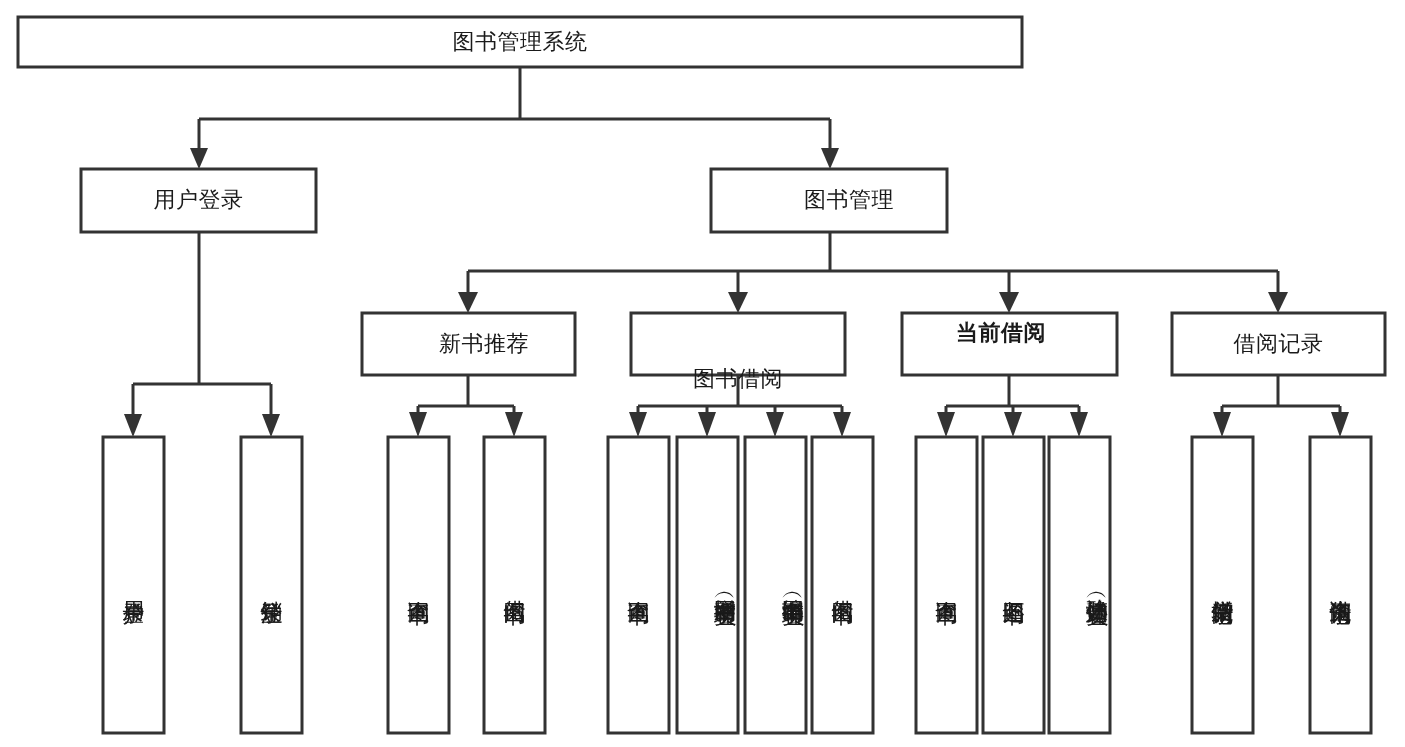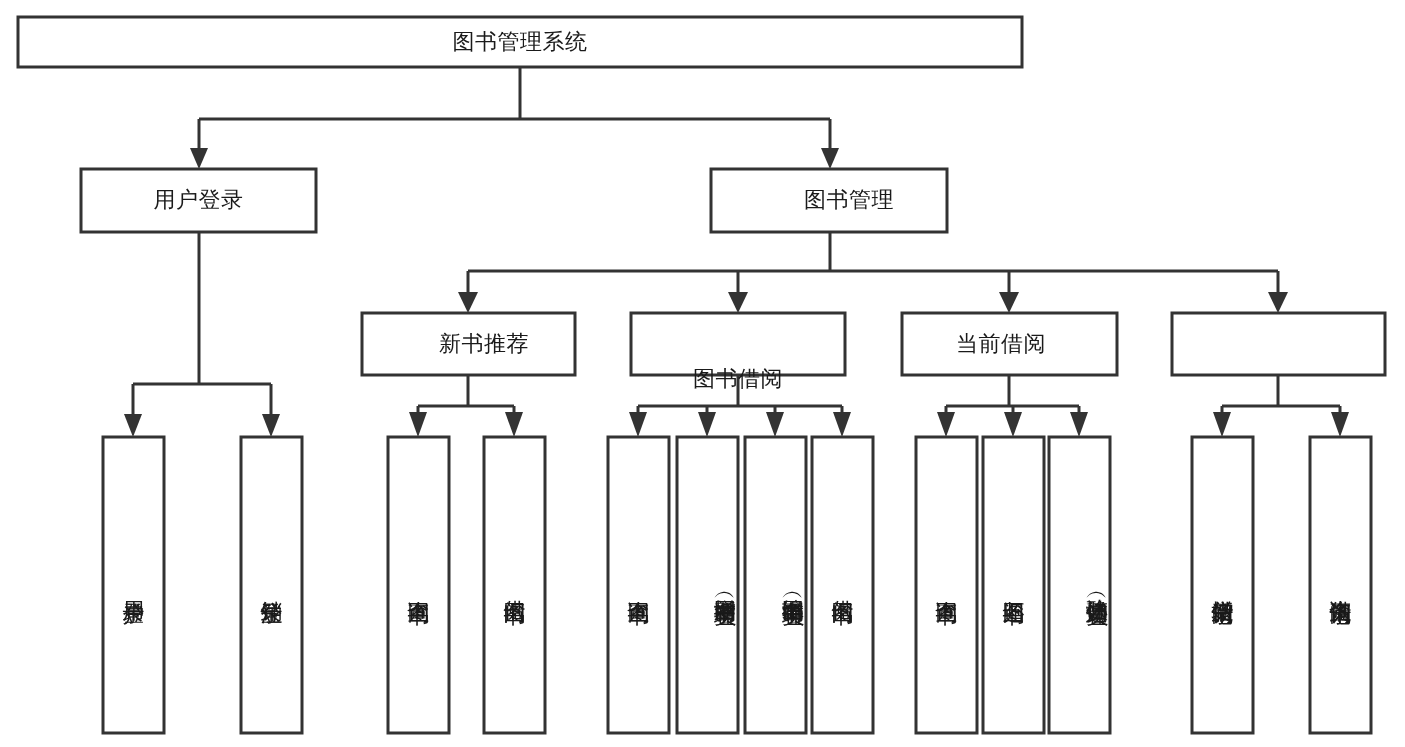--- a/index.html
+++ b/index.html
@@ -177,21 +177,22 @@
 
   </svg>
 
   <div class="node-label-h" style="left:18px; top:17px; width:1004px; height:50px;">图书管理系统</div>
 
   <div class="node-label-h" style="left:81px; top:169px; width:235px; height:63px;">用户登录</div>
   <div class="node-label-h" style="left:711px; top:169px; width:276px; height:63px;">图书管理</div>
 
   <div class="node-label-h" style="left:362px; top:313px; width:244px; height:62px;">新书推荐</div>
   <div class="node-label-h" style="left:631px; top:313px; width:214px; height:62px;margin-top:35px;">图书借阅</div>
-  <div class="node-label-h" style="left:902px; top:313px; width:198px; height:62px;">当前借阅</div>
+  <div class="node-label-h" style="left:902px; top:302px; width:198px; height:62px;font-weight:bold;">当前借阅</div>
+  <div class="node-label-h" style="left:1172px; top:313px; width:213px; height:62px;">借阅记录</div>
 
   <div class="node-label-v" style="left:103px; top:437px; width:61px; height:296px;">用户登录</div>
   <div class="node-label-v" style="left:241px; top:437px; width:61px; height:296px;">注销登录</div>
 
   <div class="node-label-v" style="left:388px; top:437px; width:61px; height:296px;">查询图书</div>
   <div class="node-label-v" style="left:484px; top:437px; width:61px; height:296px;">借阅图书</div>
 
   <div class="node-label-v" style="left:608px; top:437px; width:61px; height:296px;">查询图书</div>
   <div class="node-label-v" style="left:677px; top:437px; width:61px; height:296px; align-items:flex-start;">新增图书（管理员）</div>
   <div class="node-label-v" style="left:745px; top:437px; width:61px; height:296px; align-items:flex-start;">编辑图书（管理员）</div>

